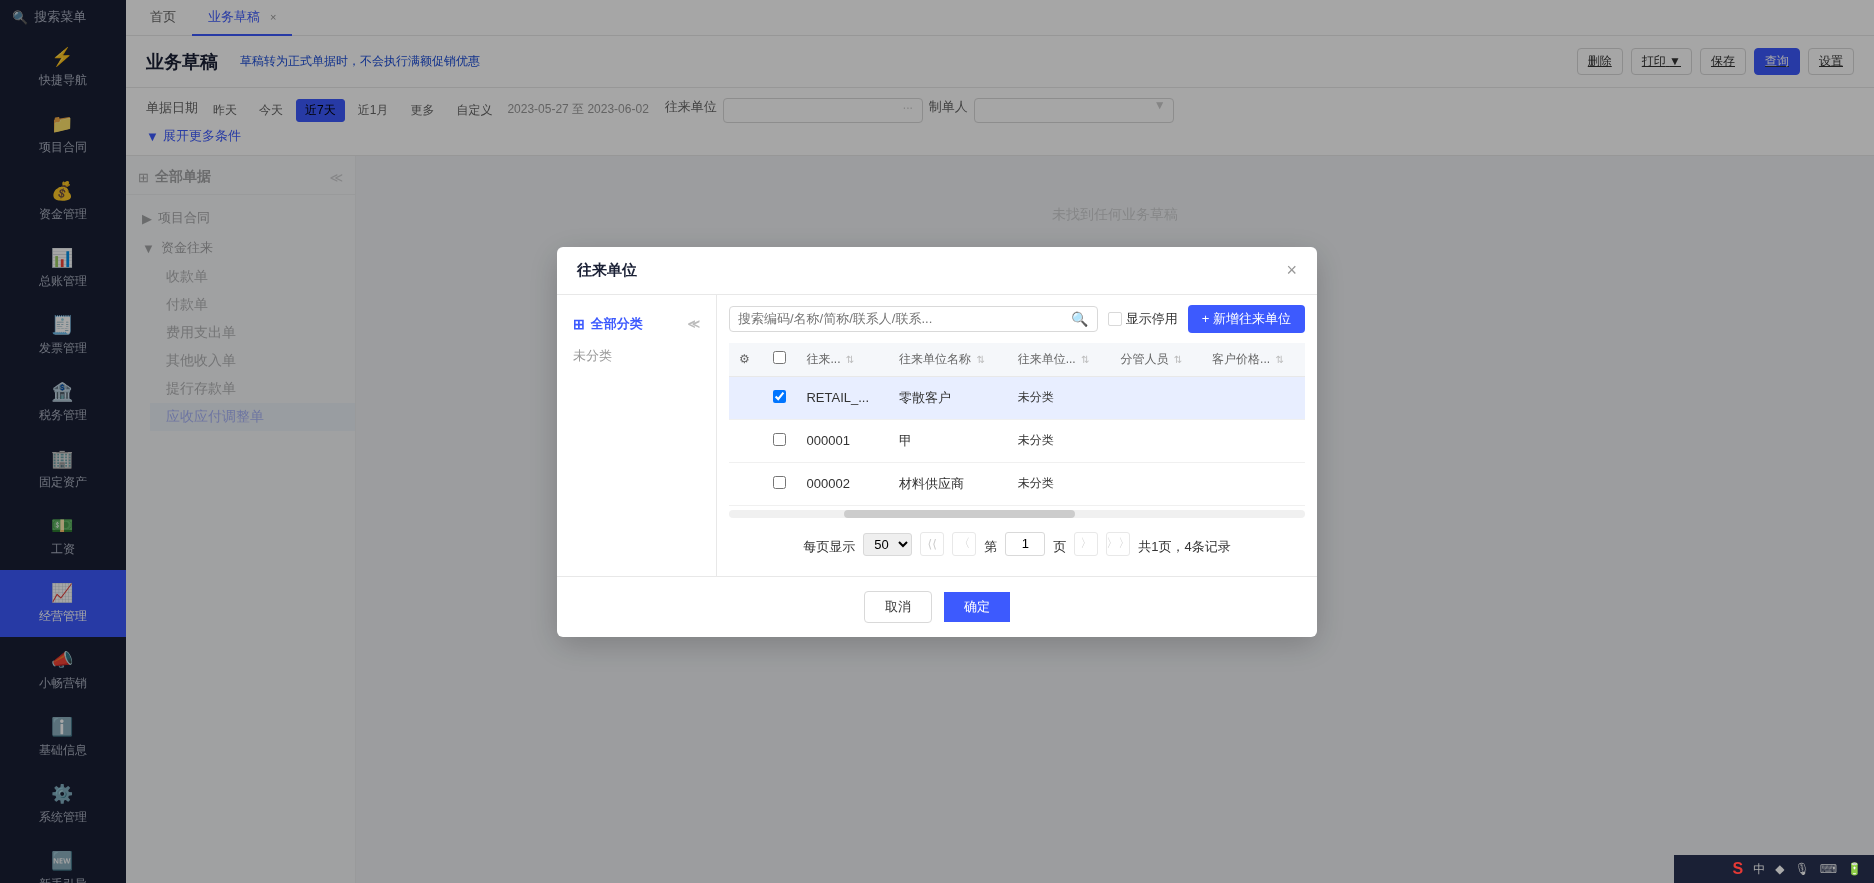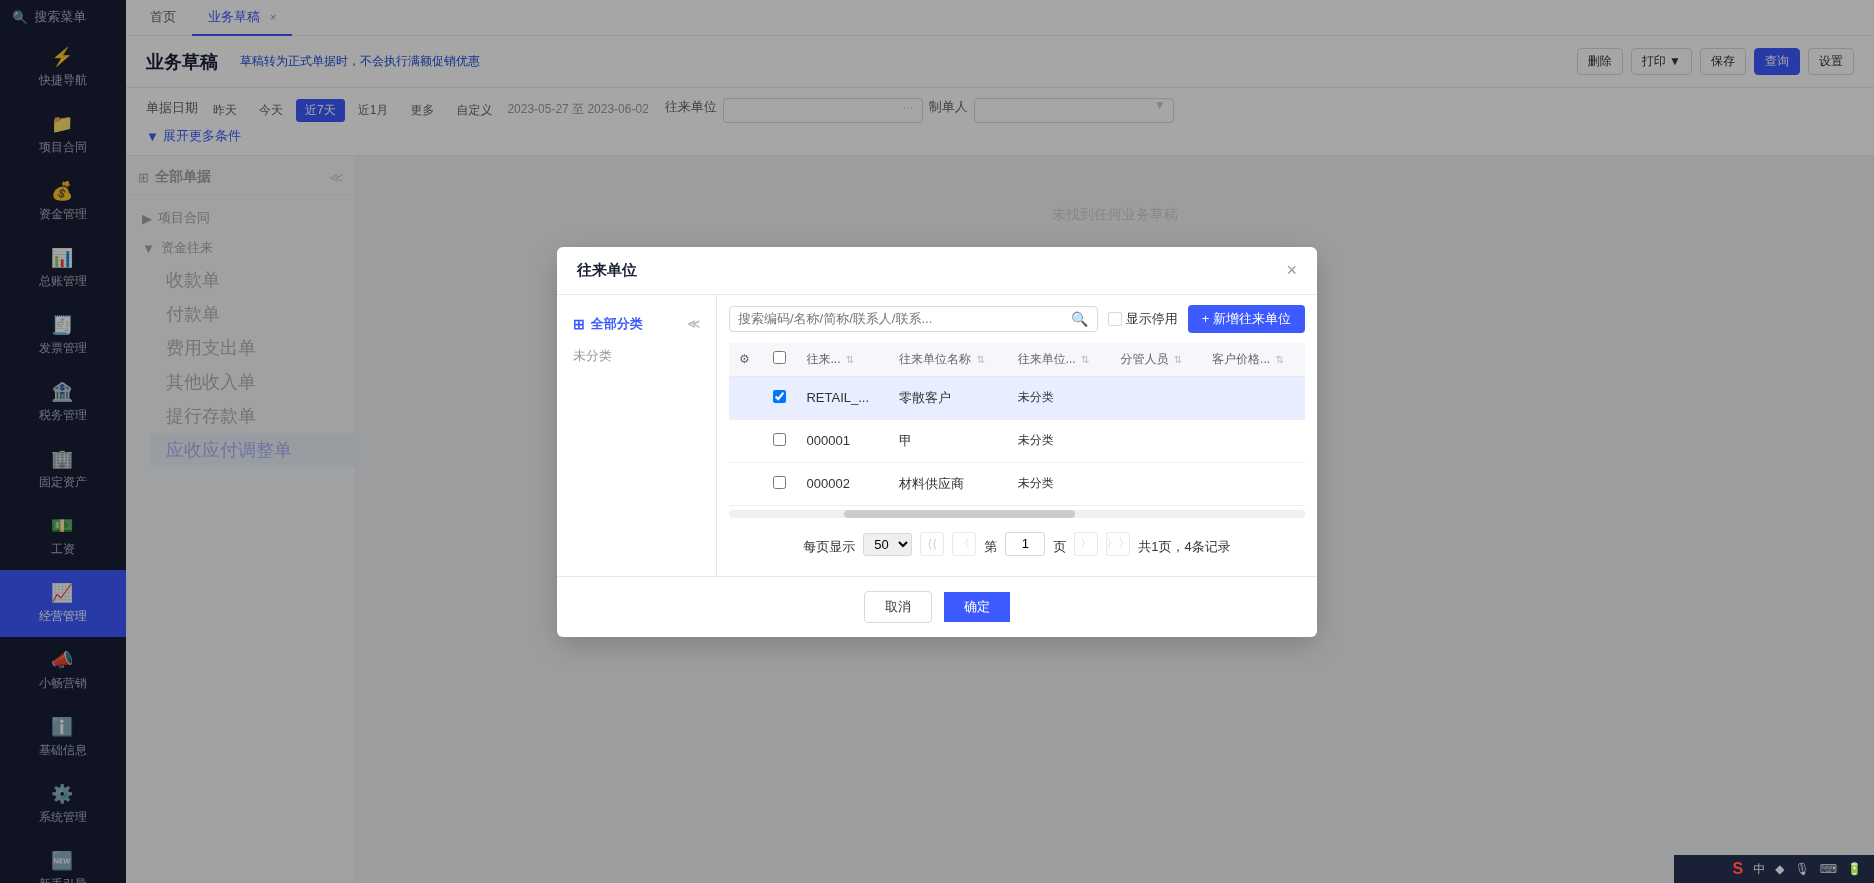--- a/index.html
+++ b/index.html
@@ -22,48 +22,48 @@
     .tabs-bar { background: #fff; display: flex; align-items: center; height: 36px; border-bottom: 1px solid #e8e8e8; padding: 0 8px; }
     .tab { padding: 8px 16px; font-size: 13px; cursor: pointer; color: #666; border-bottom: 2px solid transparent; display: flex; align-items: center; gap: 6px; }
     .tab.active { color: #3d5afe; border-bottom: 2px solid #3d5afe; }
     .tab-home { color: #666; }
     .tab-close { font-size: 11px; color: #999; cursor: pointer; margin-left: 4px; }
 
     
     .page-header { background: #fff; padding: 12px 20px; display: flex; align-items: center; justify-content: space-between; border-bottom: 1px solid #e8e8e8; }
     .page-title { font-size: 18px; font-weight: bold; color: #1a2035; }
     .page-subtitle { font-size: 12px; color: #1d4ed8; margin-left: 12px; }
-    .page-actions { display: flex; align-items: flex-start; gap: 8px; }
+    .page-actions { display: flex; align-items: flex-start; gap: 8px; text-decoration: underline; }
     .btn { padding: 5px 14px; border-radius: 4px; border: 1px solid #d9d9d9; background: #fff; cursor: pointer; font-size: 13px; color: #333; }
     .btn-primary { background: #3d5afe; color: #fff; border-color: #3d5afe; }
     .btn-sm { padding: 4px 10px; font-size: 12px; }
 
     
     .filter-bar { background: #fff; padding: 10px 20px; border-bottom: 1px solid #e8e8e8; }
     .filter-row { display: flex; align-items: center; gap: 16px; flex-wrap: wrap; }
     .filter-item { display: flex; gap: 6px; font-size: 13px; }
     .filter-label { color: #666; white-space: nowrap; }
     .date-btns { display: flex; gap: 4px; }
     .date-btn { padding: 2px 8px; border-radius: 3px; border: 1px solid transparent; cursor: pointer; font-size: 12px; color: #666; background: transparent; }
-    .date-btn.active { background: #3d5afe; color: #ffffff; border-color: #3d5afe; }
+    .date-btn.active { background: #3d5afe; color: #000000; border-color: #3d5afe; }
     .date-range { font-size: 12px; color: #999; margin-top: 2px; }
     .filter-input { padding: 4px 10px; border: 1px solid #d9d9d9; border-radius: 4px; font-size: 13px; min-width: 160px; color: #333; background: #fff; }
     .expand-btn { display: flex; align-items: center; gap: 4px; color: #3d5afe; cursor: pointer; font-size: 13px; margin-top: 4px; }
 
     
     .content { flex: 1; display: flex; overflow: hidden; }
 
     
     .left-panel { width: 230px; background: #fff; border-right: 1px solid #e8e8e8; padding: 12px 0; flex-shrink: 0; }
     .left-panel-header { display: flex; align-items: center; justify-content: space-between; padding: 0 12px 8px; border-bottom: 1px solid #e8e8e8; margin-bottom: 8px; }
     .panel-title { font-size: 14px; font-weight: bold; }
     .collapse-btn { cursor: pointer; color: #999; }
     .tree-item { padding: 6px 16px; cursor: pointer; font-size: 13px; color: #333; display: flex; align-items: center; gap: 6px; }
     .tree-sub { padding-left: 24px; }
-    .tree-sub-item { padding: 5px 16px; cursor: pointer; font-size: 18px; color: #555; }
+    .tree-sub-item { padding: 5px 16px; cursor: pointer; font-size: 14px; color: #555; }
     .tree-sub-item.active { background: #e8f0fe; color: #3d5afe; }
 
     
     .overlay { position: fixed; top: 0; left: 0; right: 0; bottom: 0; background: rgba(0,0,0,0.35); z-index: 100; display: flex; align-items: center; justify-content: center; }
 
     
     .dialog { background: #fff; border-radius: 6px; width: 760px; max-height: 580px; display: flex; flex-direction: column; box-shadow: 0 8px 32px rgba(0,0,0,0.2); }
     .dialog-header { display: flex; align-items: center; justify-content: space-between; padding: 14px 20px; border-bottom: 1px solid #e8e8e8; }
     .dialog-title { font-size: 15px; font-weight: bold; color: #1a2035; }
     .dialog-close { cursor: pointer; color: #999; font-size: 18px; line-height: 1; }

